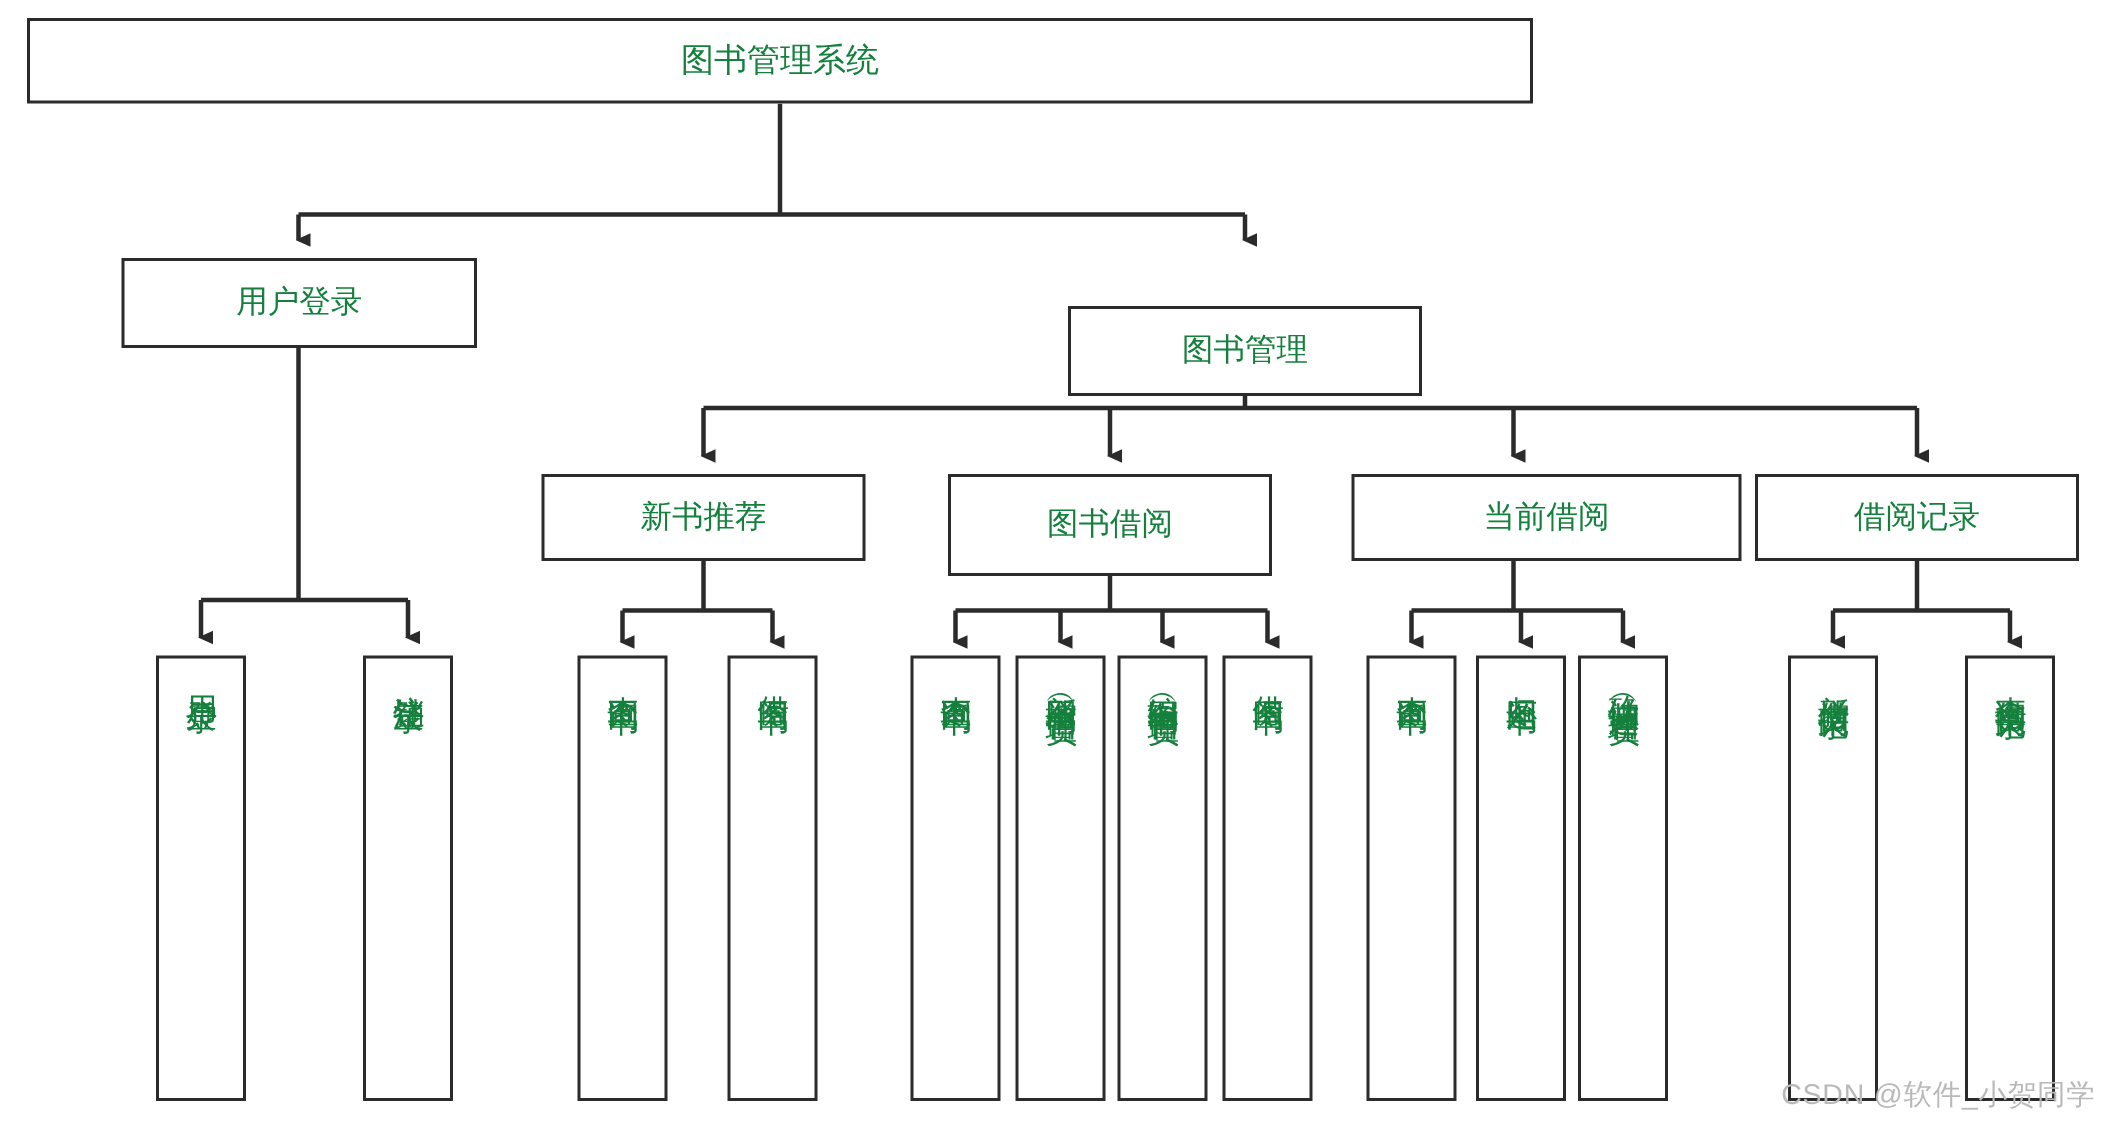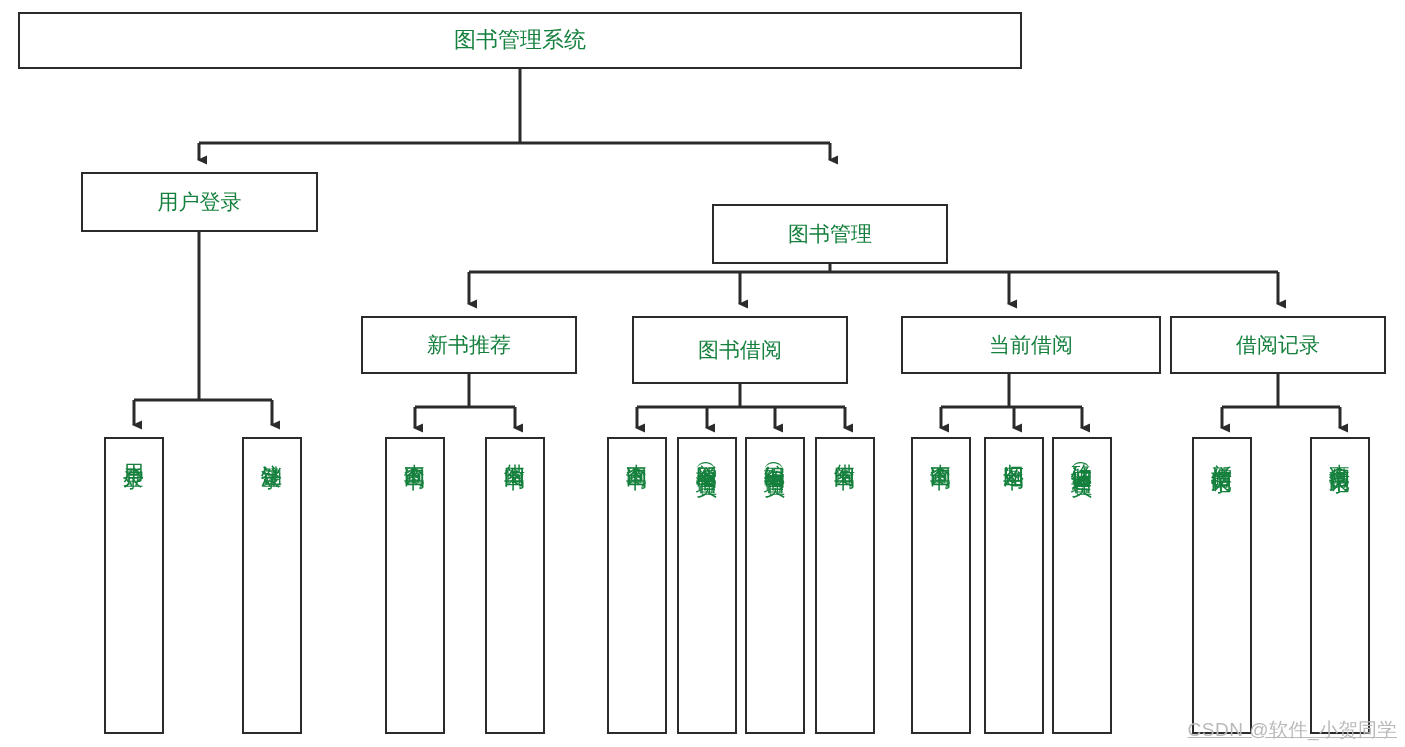--- a/index.html
+++ b/index.html
@@ -62,21 +62,20 @@
     white-space: nowrap;
   }
   .watermark {
     position: absolute;
     right: 8px;
     bottom: 4px;
     font-size: 19px;
     color: #b9b9b9;
     white-space: nowrap;
     letter-spacing: 0.5px;
-    text-decoration: underline;
   }
 </style>
 </head>
 <body>
 
 <div id="diagram-root">
 
   <svg class="wires" viewBox="0 0 1405 747" xmlns="http://www.w3.org/2000/svg">
     <defs>
       <marker id="arrow" markerWidth="10" markerHeight="10" refX="5" refY="8" orient="auto" markerUnits="userSpaceOnUse">

